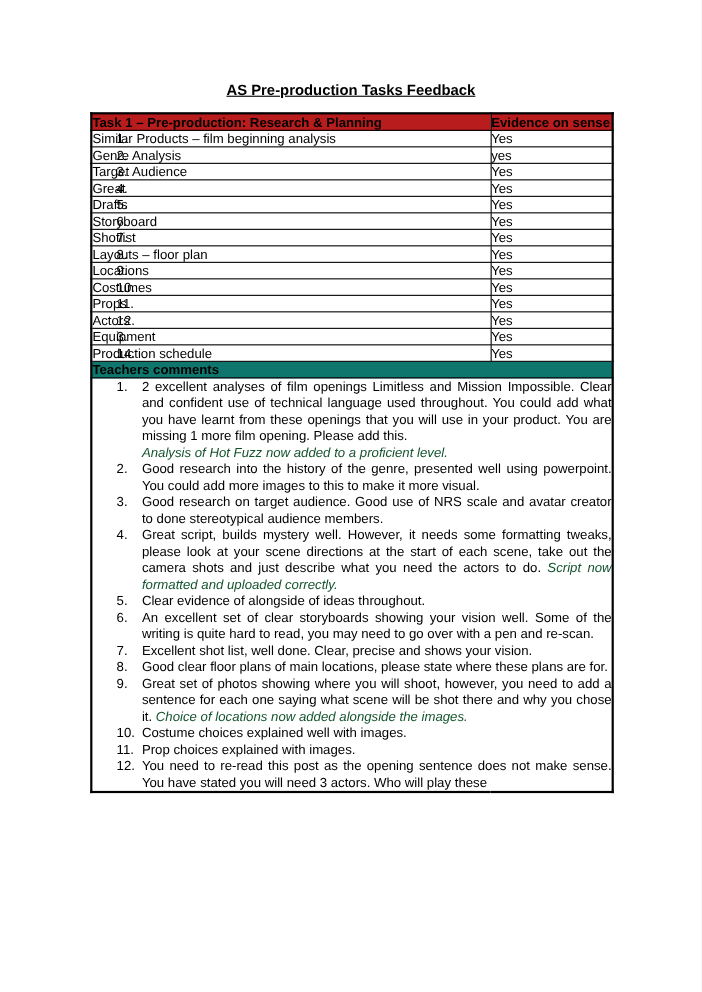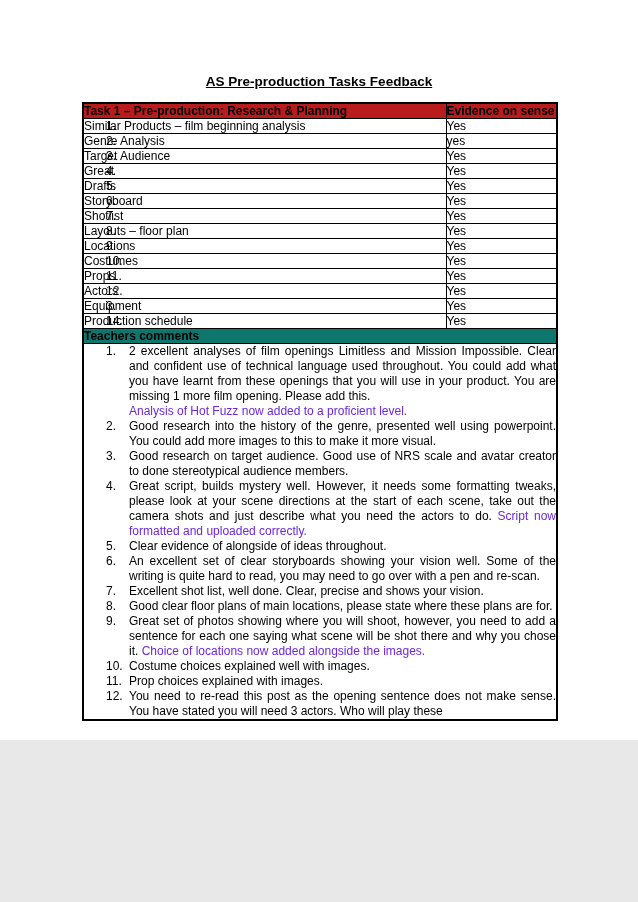--- a/index.html
+++ b/index.html
@@ -1,18 +1,18 @@
 <!DOCTYPE html>
 <html><head>
 <meta charset="utf-8">
 <style>
   * { margin:0; padding:0; box-sizing:border-box; }
   html,body { background:#e8e8e8; }
   .page {
-    width:638px; height:740px; background:#ffffff;
+    width:638px; height:902px; background:#ffffff;
     font-family:"Liberation Sans","DejaVu Sans",sans-serif;
     color:#000000; overflow:hidden; position:relative;
   }
   .doc-title {
     padding-top:74px; text-align:center;
     font-size:13.5px; font-weight:bold; line-height:16px;
   }
   .doc-title span { text-decoration:underline; }
   .student-line {
     margin:13px 0 0 70px; font-size:13px; line-height:16px;
@@ -41,21 +41,21 @@
   td.tc-hdr {
     background:#0f766e; font-weight:bold;
     line-height:15px; padding:0 0 1px 6px;
   }
   td.comments-cell { padding:1px 12px 3px 0; }
   .c-li {
     position:relative; padding-left:45px;
     font-size:12px; line-height:15px; text-align:justify;
   }
   .c-li .num { position:absolute; left:22px; top:0; }
-  .hl { color:#6d28d9; }
+  .hl { color:#14532d;font-style:italic; }
   .hl-own-line { display:block; }
 </style>
 </head>
 <body>
 
 <div class="page">
 
   <div class="doc-title">
     <span>AS Pre-production Tasks Feedback</span>
   </div>

